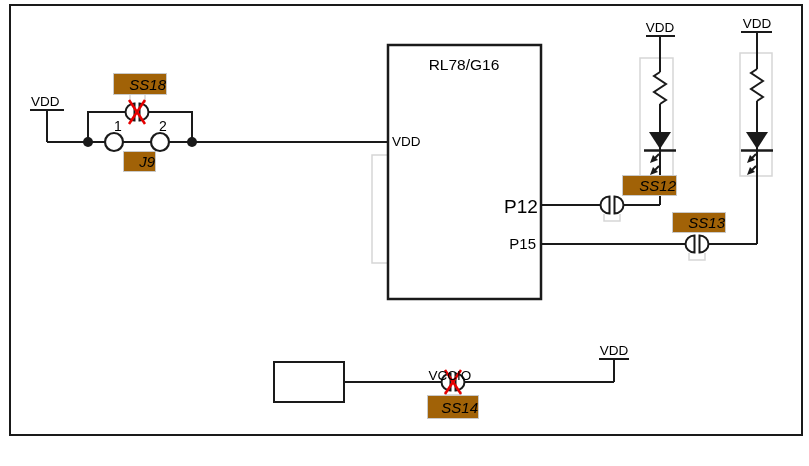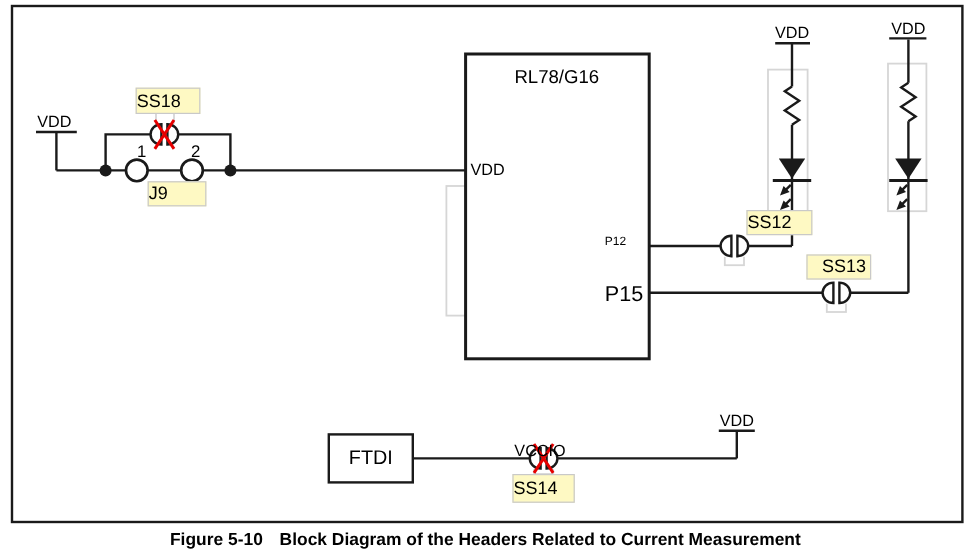--- a/index.html
+++ b/index.html
@@ -8,23 +8,23 @@
     font-family:"Liberation Sans",sans-serif;color:#000;overflow:hidden;
   }
   .frame{
     position:absolute;left:9px;top:4px;width:794px;height:432px;
     border:2.5px solid #1a1a1a;box-sizing:border-box;background:transparent;
   }
   svg.wires{position:absolute;left:0;top:0;width:809px;height:466px;}
   .lbl{position:absolute;white-space:nowrap;line-height:1.08;font-size:14px;}
   .ctr{transform:translateX(-50%);}
   .boxlbl{
-    position:absolute;border:1.5px solid #c9c9c9;background:#fef9c3;
-    display:flex;align-items:center;justify-content:flex-start;
-    box-sizing:border-box;font-size:15px;white-space:nowrap;
+    position:absolute;border:1.5px solid #c9c9c9;background:#a16207;
+    display:flex;align-items:center;justify-content:flex-end;
+    box-sizing:border-box;font-size:15px;white-space:nowrap;font-style:italic;
   }
   .blockface{
     position:absolute;display:flex;align-items:center;justify-content:center;
     font-size:16.5px;
   }
   .caption{
     position:absolute;left:0;top:442px;width:809px;text-align:center;
     font-weight:bold;font-size:14.5px;white-space:nowrap;
   }
   .caption .gap{display:inline-block;width:14px;}
@@ -117,46 +117,40 @@
       <path d="M445 370 L461 394 M445 394 L461 370" fill="none" stroke-width="2.5" stroke="#e60000"></path>
     </g>
   </svg>
 
   <div class="lbl" style="left:31px;top:95px;font-size:13.5px;">VDD</div>
   <div class="lbl ctr" style="left:118px;top:119px;">1</div>
   <div class="lbl ctr" style="left:163px;top:119px;">2</div>
 
   <div class="lbl ctr" style="left:464px;top:57px;font-size:15.5px;">RL78/G16</div>
   <div class="lbl" style="left:392px;top:135px;font-size:13.5px;">VDD</div>
-  <div class="lbl" style="left:504px;top:197px;width:32px;text-align:left;font-size:10px;">P12</div>
-  <div class="lbl" style="left:504px;top:236px;width:32px;text-align:left;font-size:18px;">P15</div>
+  <div class="lbl" style="left:504px;top:197px;width:32px;text-align:right;font-size:19px;">P12</div>
+  <div class="lbl" style="left:504px;top:236px;width:32px;text-align:right;font-size:15px;">P15</div>
 
   <div class="lbl ctr" style="left:660px;top:21px;font-size:13.5px;">VDD</div>
   <div class="lbl ctr" style="left:757px;top:17px;font-size:13.5px;">VDD</div>
 
   <div class="lbl ctr" style="left:450px;top:345px;font-size:13.5px;margin-top:24px;">VCCIO</div>
   <div class="lbl ctr" style="left:614px;top:344px;font-size:13.5px;">VDD</div>
 
   <div class="boxlbl" style="left:113px;top:73px;width:54px;height:22px;">
     <span>SS18</span>
   </div>
-  <div class="boxlbl" style="left:123px;top:151px;width:49px;height:21px;">
+  <div class="boxlbl" style="left:123px;top:151px;width:33px;height:21px;">
     <span>J9</span>
   </div>
   <div class="boxlbl" style="left:585px;top:175px;width:55px;height:21px;margin-left:37px;">
     <span>SS12</span>
   </div>
   <div class="boxlbl" style="left:672px;top:212px;width:54px;height:21px;padding-left:12px;">
     <span>SS13</span>
   </div>
   <div class="boxlbl" style="left:427px;top:395px;width:52px;height:24px;">
     <span>SS14</span>
   </div>
 
-  <div class="blockface" style="left:274px;top:362px;width:70px;height:40px;">
-    <span>FTDI</span>
-  </div>
 
-  <div class="caption">
-    <span>Figure 5-10</span><span class="gap"></span><span>Block Diagram of the Headers Related to Current Measurement</span>
-  </div>
 
 </div>
 
 </body></html>

